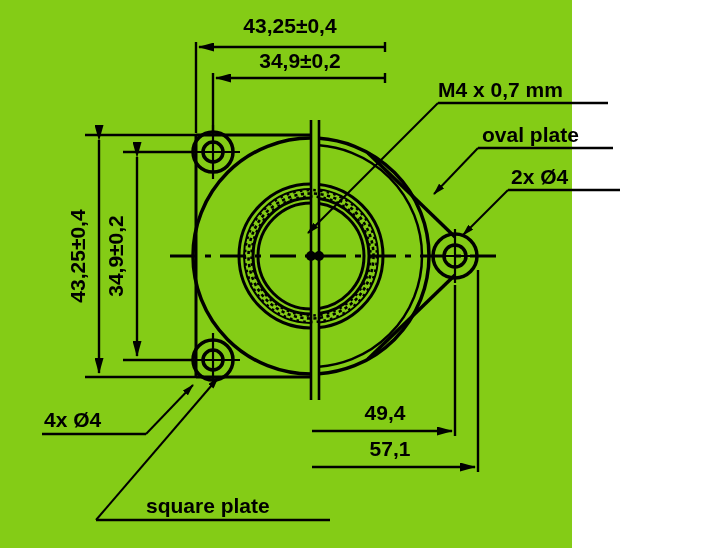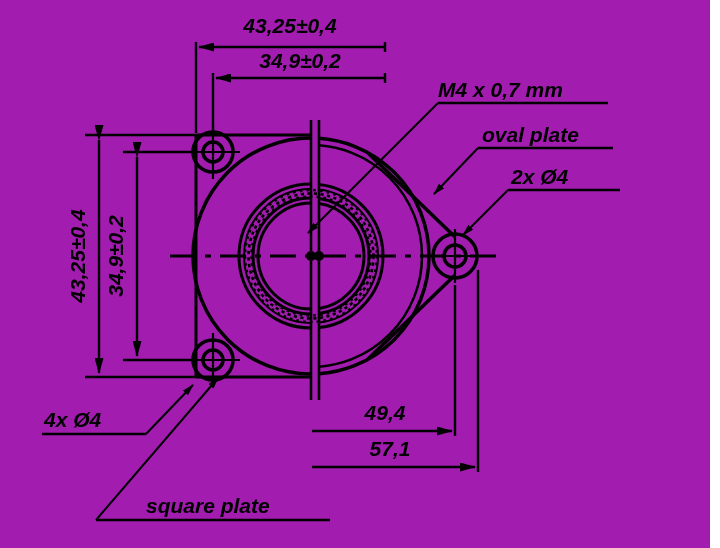--- a/index.html
+++ b/index.html
@@ -1,19 +1,19 @@
 <!DOCTYPE html>
 <html><head>
 <meta charset="utf-8">
 <title>Flange Technical Drawing</title>
 <style>
   html,body{margin:0;padding:0;background:#ffffff;}
   body{width:720px;height:548px;overflow:hidden;
        font-family:"Liberation Sans", sans-serif;}
-  #sheet{position:relative;width:710px;height:548px;background:#a21caf;font-style:italic;}
+  #sheet{position:relative;width:572px;height:548px;background:#84cc16;}
   svg{display:block;}
   .dimtext{font-family:"Liberation Sans", sans-serif;font-weight:bold;
            font-size:21px;fill:#000;}
   .labeltext{font-family:"Liberation Sans", sans-serif;font-weight:bold;
              font-size:21px;fill:#000;}
 </style>
 </head>
 <body>
 
 <div id="sheet">

